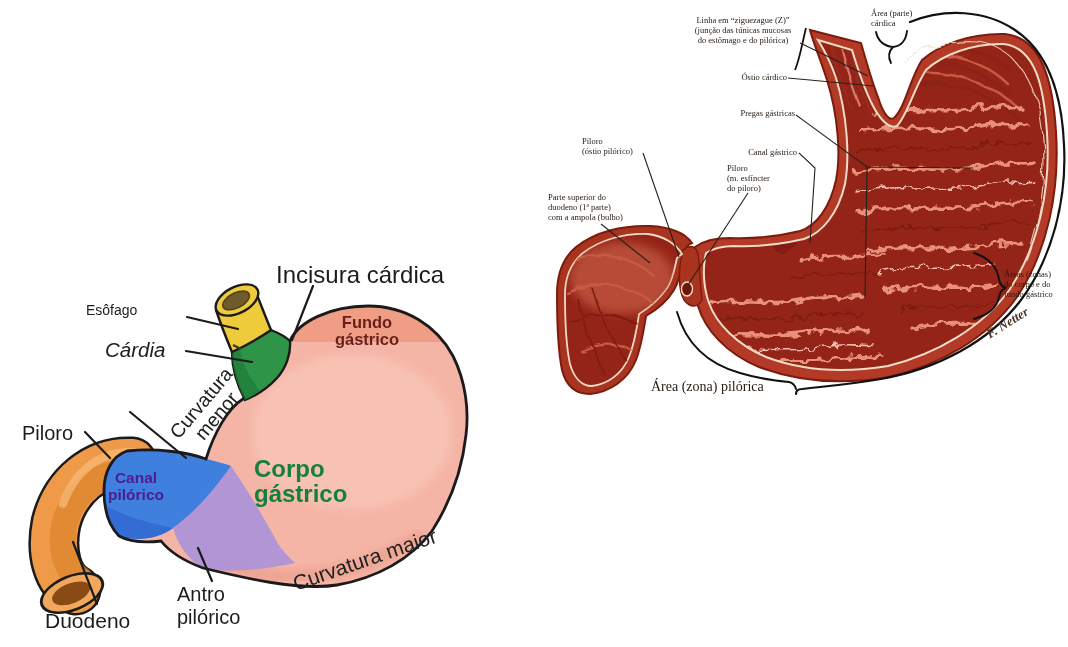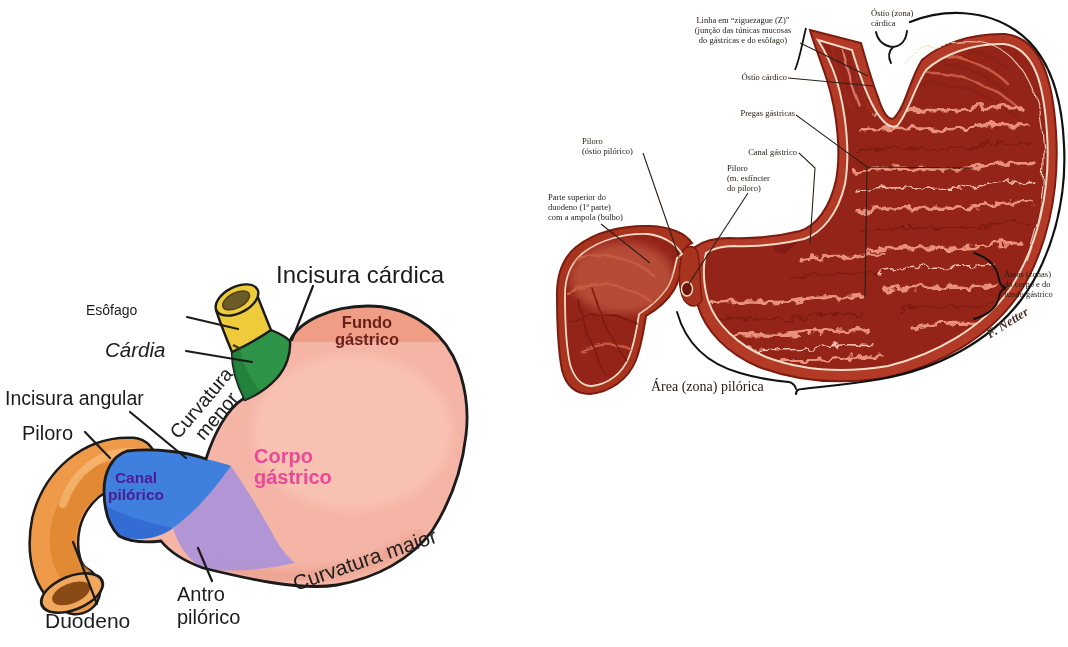--- a/index.html
+++ b/index.html
@@ -177,44 +177,43 @@
     </g>
   </g>
 </svg>
 
 <div class="lbl" style="left:276px;top:262px;font-size:24px;">Incisura cárdica</div>
 <div class="lbl" style="left:86px;top:303px;font-size:14px;">Esôfago</div>
 <div class="lbl" style="left:105px;top:339px;font-size:20.5px;font-style:italic;">Cárdia</div>
 <div class="lbl ctr bold" style="left:330px;top:314px;width:74px;font-size:16.5px;line-height:1.05;color:#6b1f1a;">
   <span>Fundo</span><br><span>gástrico</span>
 </div>
-<div class="lbl" style="left:5px;top:388px;font-size:19.5px;">Incisura angular</div>
 <div class="lbl" style="left:22px;top:422px;font-size:20px;">Piloro</div>
 <div class="lbl ctr bold" style="left:98px;top:469px;width:76px;font-size:15.5px;line-height:1.12;color:#4c1d95;">
   <span>Canal</span><br><span>pilórico</span>
 </div>
-<div class="lbl bold" style="left:254px;top:446px;font-size:20px;line-height:1.05;color:#ec4899;">
+<div class="lbl bold" style="left:254px;top:456px;font-size:24px;line-height:1.05;color:#15803d;">
   <span>Corpo</span><br><span>gástrico</span>
 </div>
 <div class="lbl ctr" style="left:149px;top:390px;width:120px;font-size:19.5px;line-height:1.0;color:#202020;transform:rotate(-50deg);">
   <span>Curvatura</span><br><span>menor</span>
 </div>
 <div class="lbl" style="left:289px;top:545px;width:168px;font-size:21px;color:#202020;transform:rotate(-19deg);">Curvatura maior</div>
 <div class="lbl" style="left:177px;top:583px;font-size:20px;line-height:1.15;">
   <span>Antro</span><br><span>pilórico</span>
 </div>
 <div class="lbl" style="left:45px;top:609px;font-size:21px;">Duodeno</div>
 
 <div class="lbl-s ctr wrap" style="left:682px;top:15px;width:122px;">
   <span>Linha em “ziguezague (Z)”</span><br>
   <span>(junção das túnicas mucosas</span><br>
-  <span>do gástricas e do esôfago)</span>
+  <span>do estômago e do pilórica)</span>
 </div>
 <div class="lbl-s" style="left:871px;top:8px;">
-  <span>Óstio (zona)</span><br><span>cárdica</span>
+  <span>Área (parte)</span><br><span>cárdica</span>
 </div>
 <div class="lbl-s rgt" style="left:717px;top:72px;width:70px;">Óstio cárdico</div>
 <div class="lbl-s rgt" style="left:722px;top:108px;width:73px;">Pregas gástricas</div>
 <div class="lbl-s rgt" style="left:726px;top:147px;width:71px;">Canal gástrico</div>
 <div class="lbl-s" style="left:582px;top:136px;">
   <span>Piloro</span><br><span>(óstio pilórico)</span>
 </div>
 <div class="lbl-s" style="left:727px;top:163px;">
   <span>Piloro</span><br>
   <span>(m. esfíncter</span><br>

